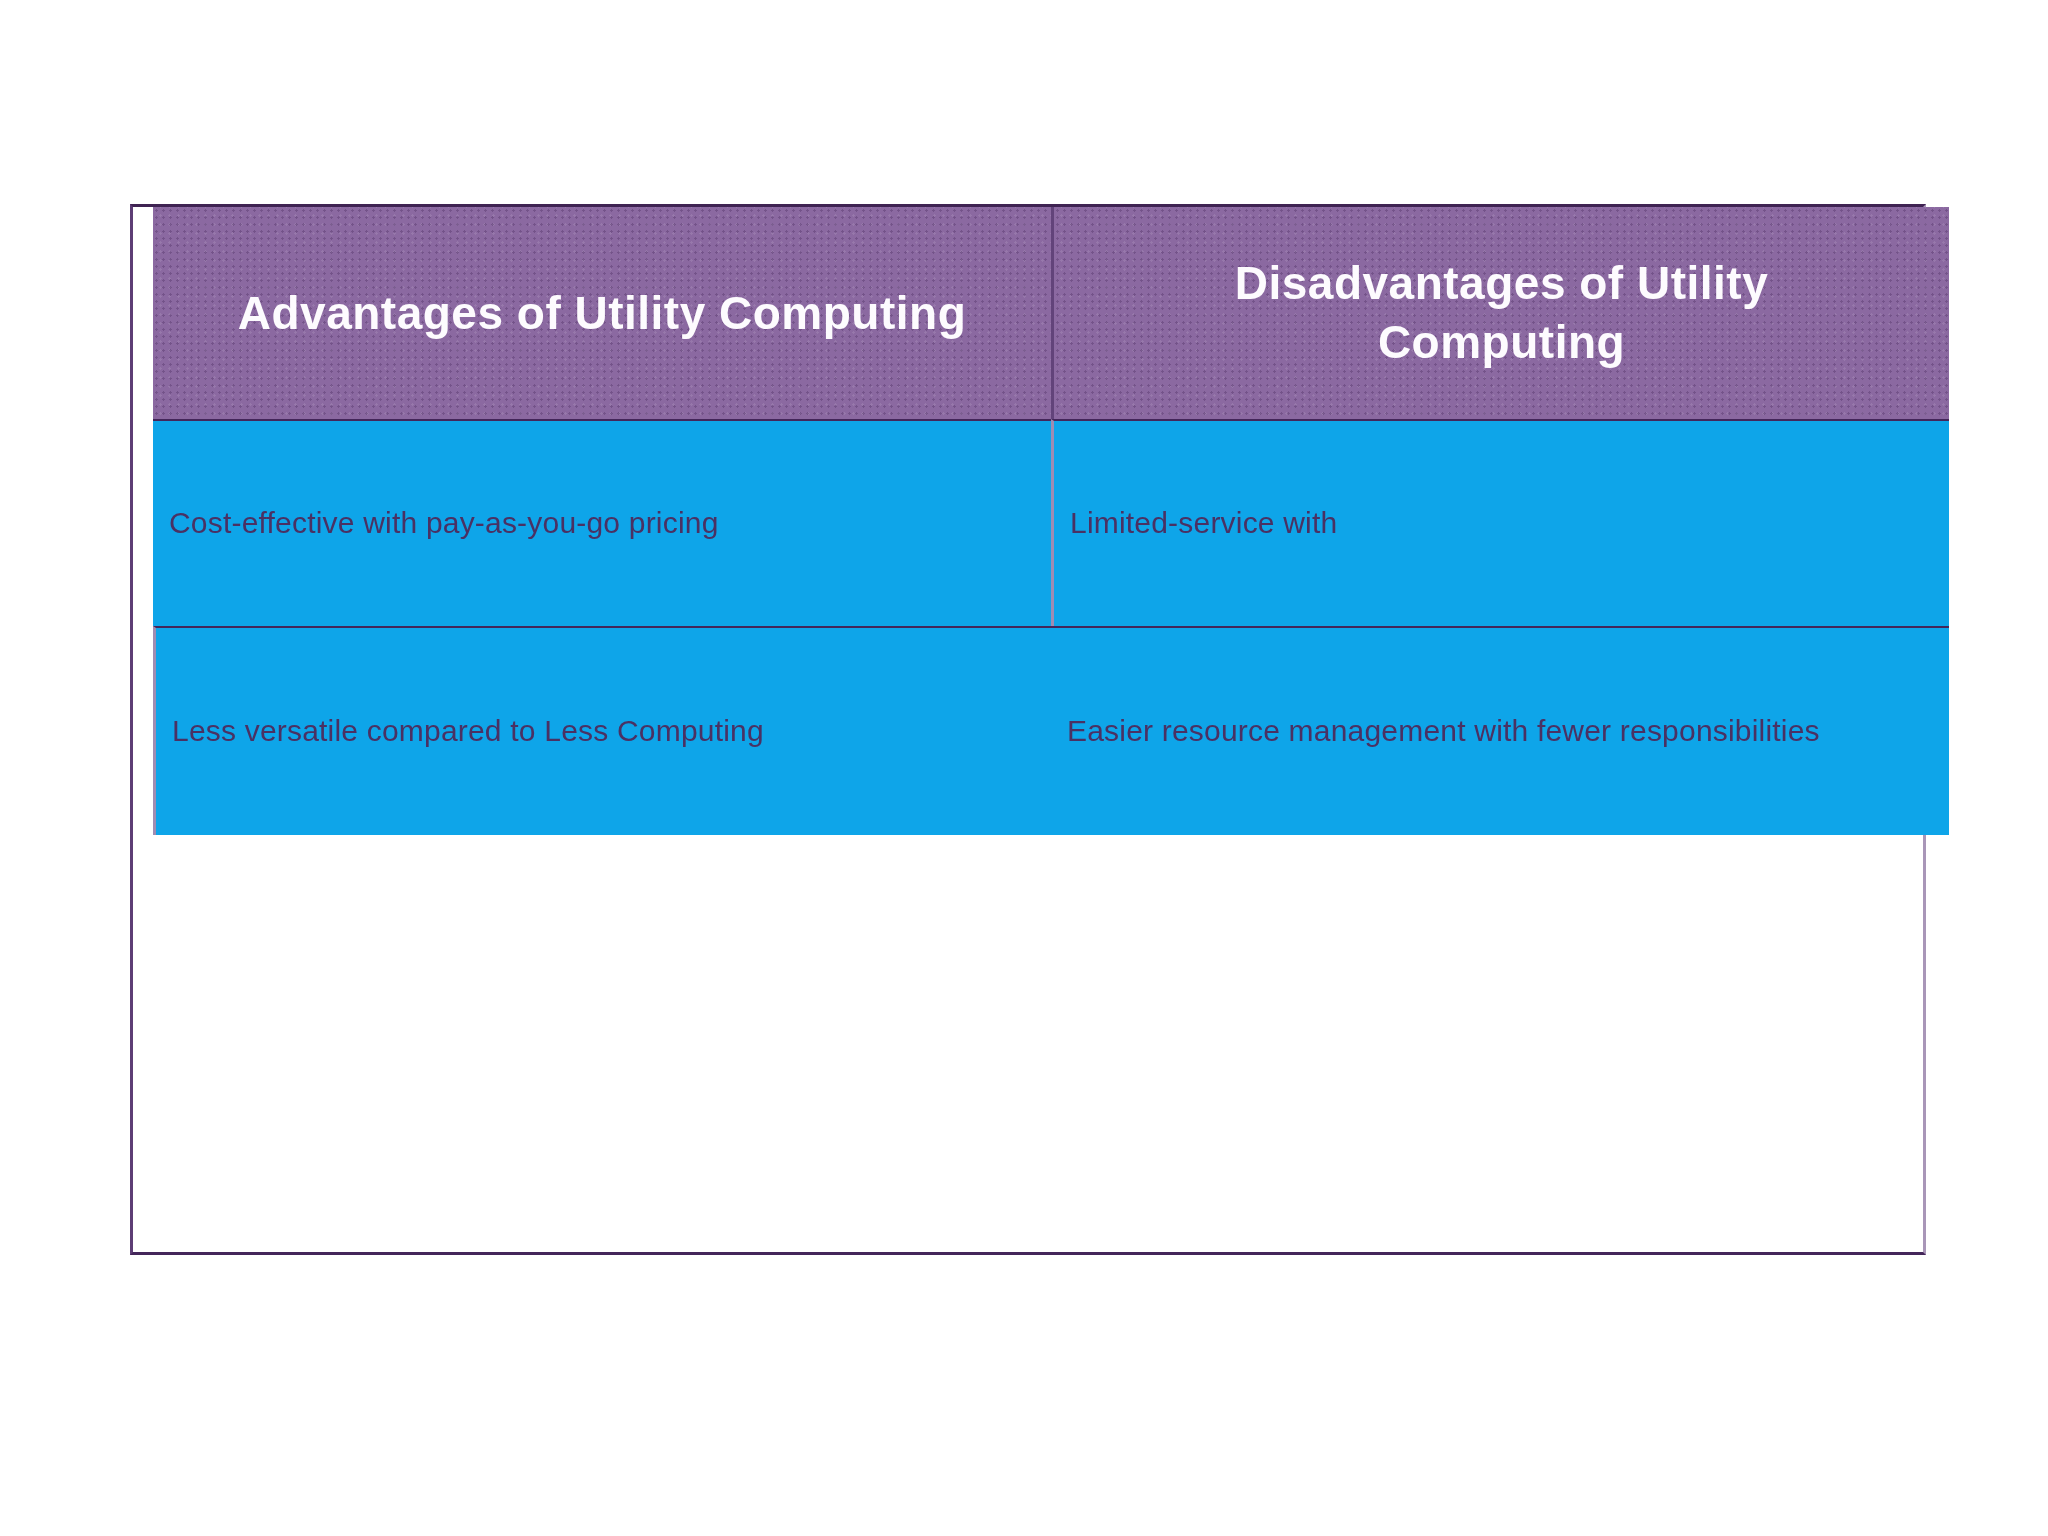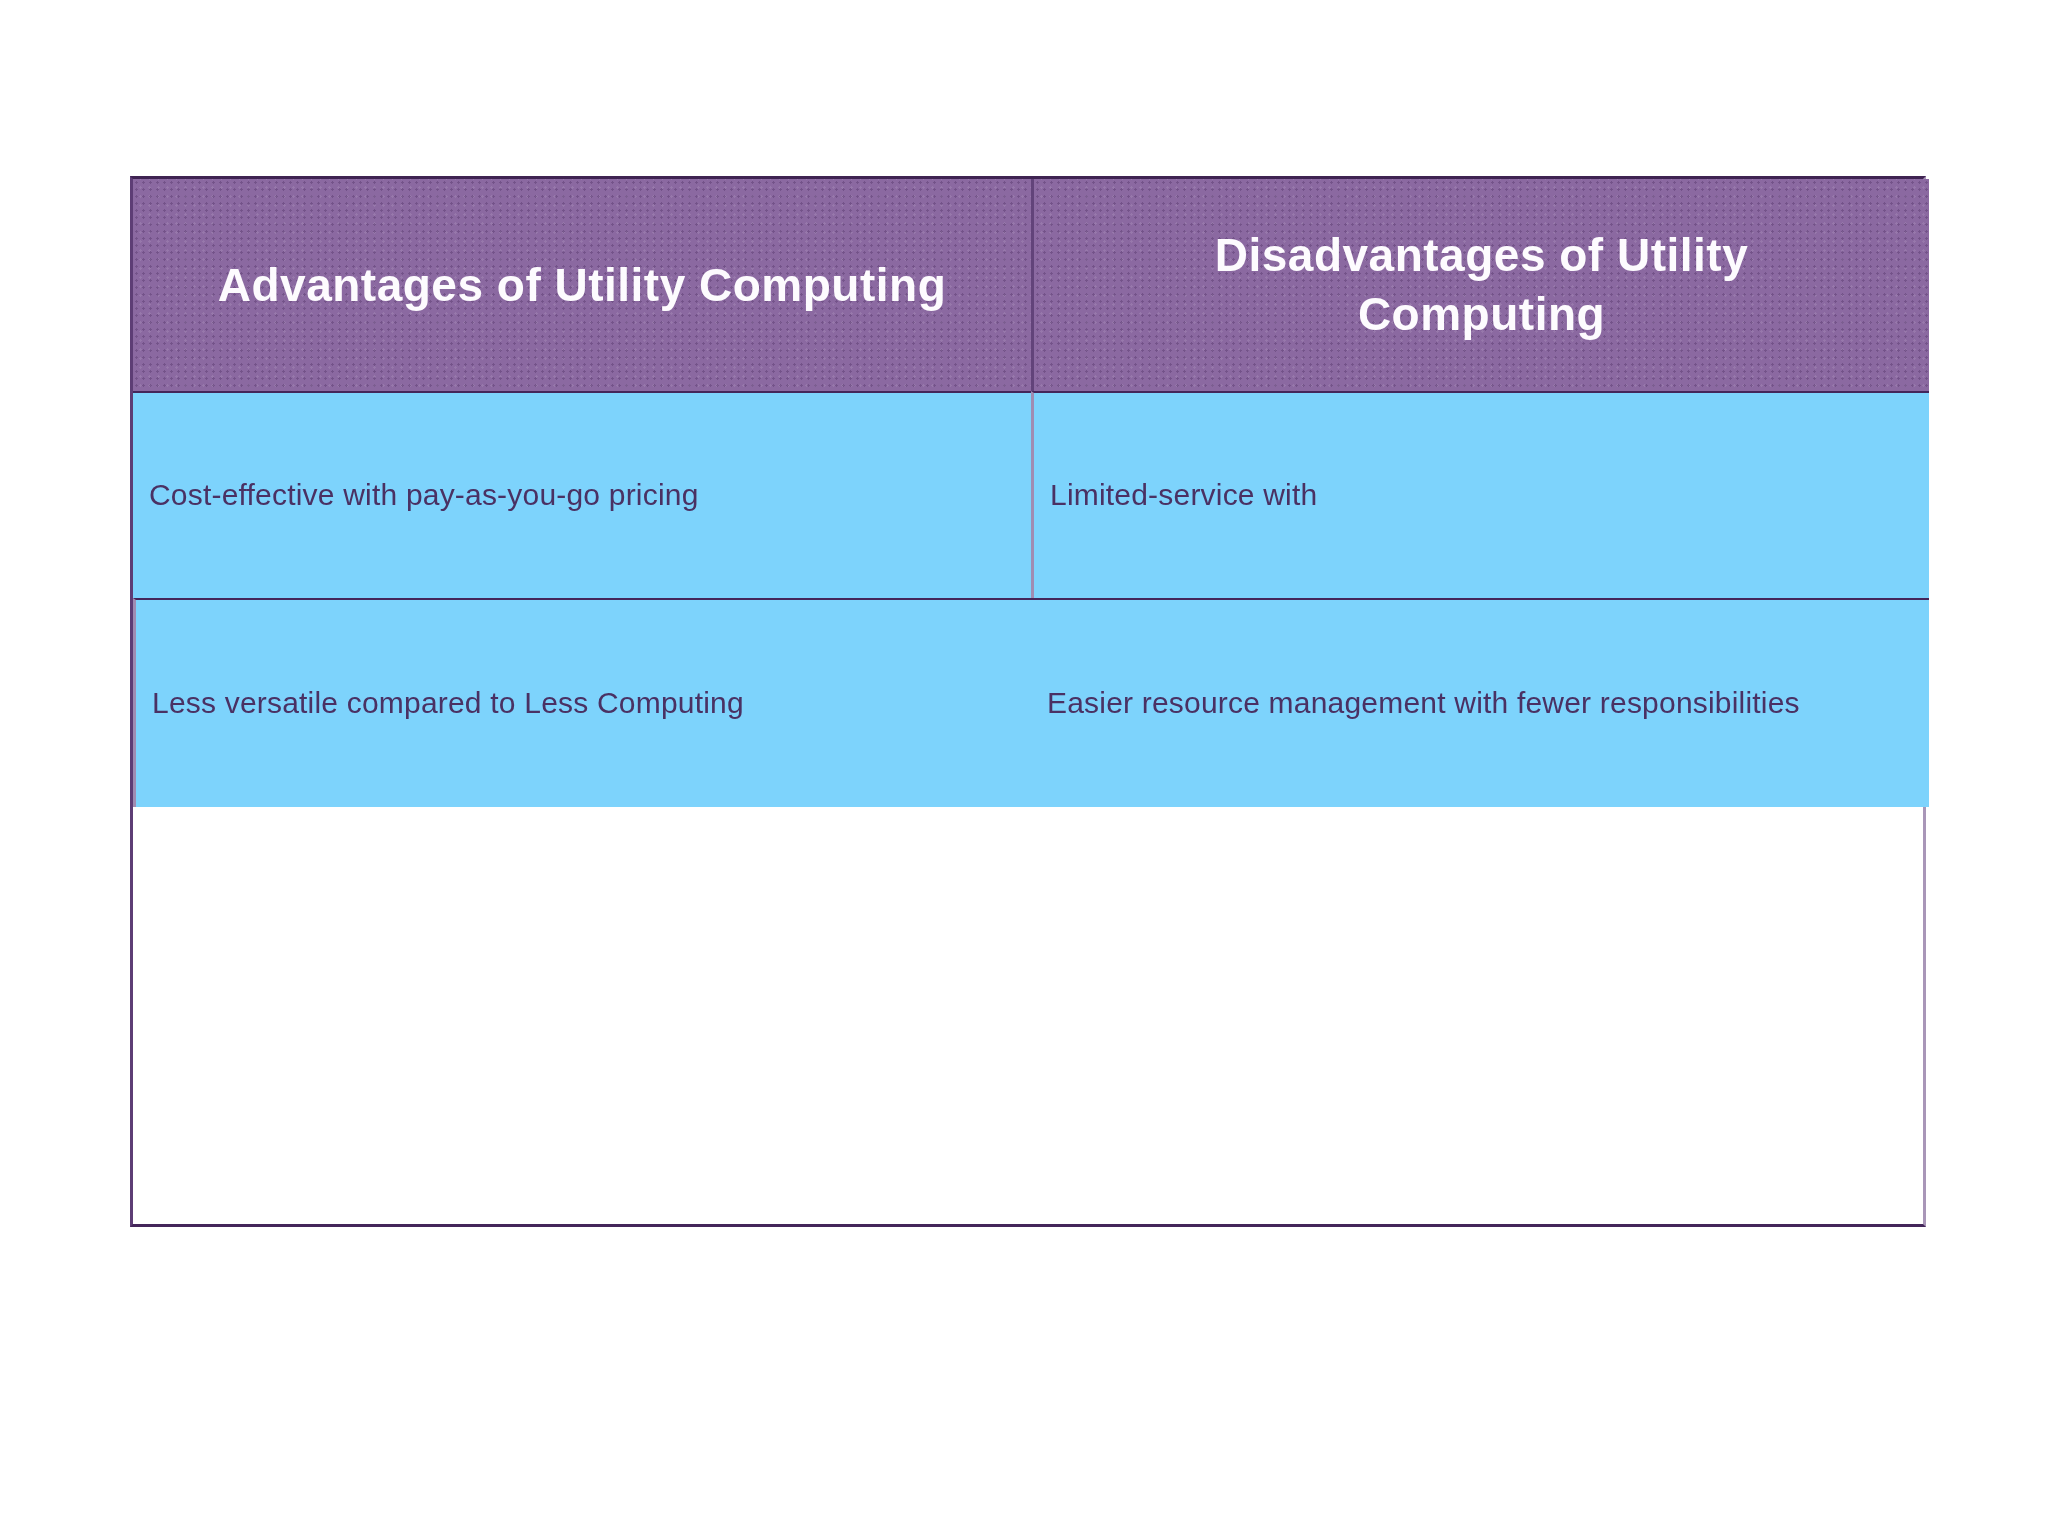--- a/index.html
+++ b/index.html
@@ -15,30 +15,31 @@
   .canvas {
     position: relative;
     width: 2048px;
     height: 1536px;
     background: #ffffff;
   }
 
   .cmp-table {
     position: absolute;
     left: 130px;
-    top: 176px;
+    top: 204px;
     width: 1796px;
     display: grid;
     grid-template-columns: 898px 898px;
     grid-template-rows: 212px 207px 209px 207px 210px;
     border-top: 3px solid #3f2352;
     border-bottom: 3px solid #44265a;
     border-left: 3px solid #5d3d75;
     border-right: 3px solid #a996b8;
     background: #ffffff;
+    padding-left: 20px;
   }
 
   .hcell {
     background-color: #8b69a1;
     background-image:
       radial-gradient(rgba(62,33,84,0.30) 1.2px, transparent 1.3px),
       radial-gradient(rgba(255,255,255,0.10) 1px, transparent 1.1px);
     background-size: 7px 7px, 9px 9px;
     background-position: 0 0, 3px 4px;
     display: flex;
@@ -54,21 +55,21 @@
     font-size: 46px;
     font-weight: 700;
     line-height: 1.28;
     text-align: center;
     letter-spacing: 0.5px;
   }
 
   .htext.constrain { max-width: 650px; }
 
   .bcell {
-    background: #7dd3fc;
+    background: #0ea5e9;
     display: flex;
     align-items: center;
     justify-content: flex-start;
     padding: 0 24px 0 16px;
     border-top: 2px solid #44265a;
   }
 
   .bcell.col-right { border-left: 3px solid #a08cb2; }
 
   .btext {

